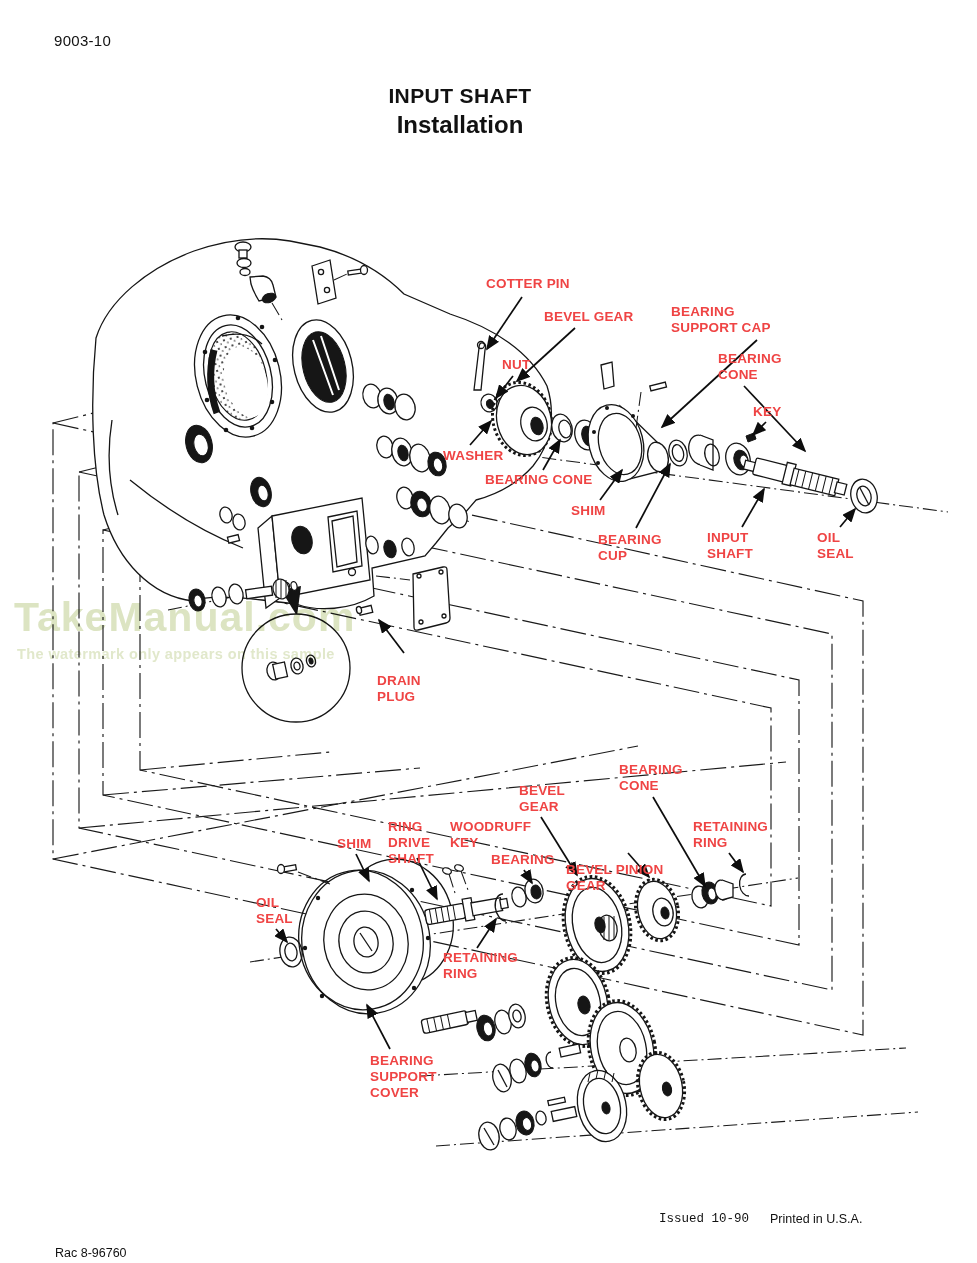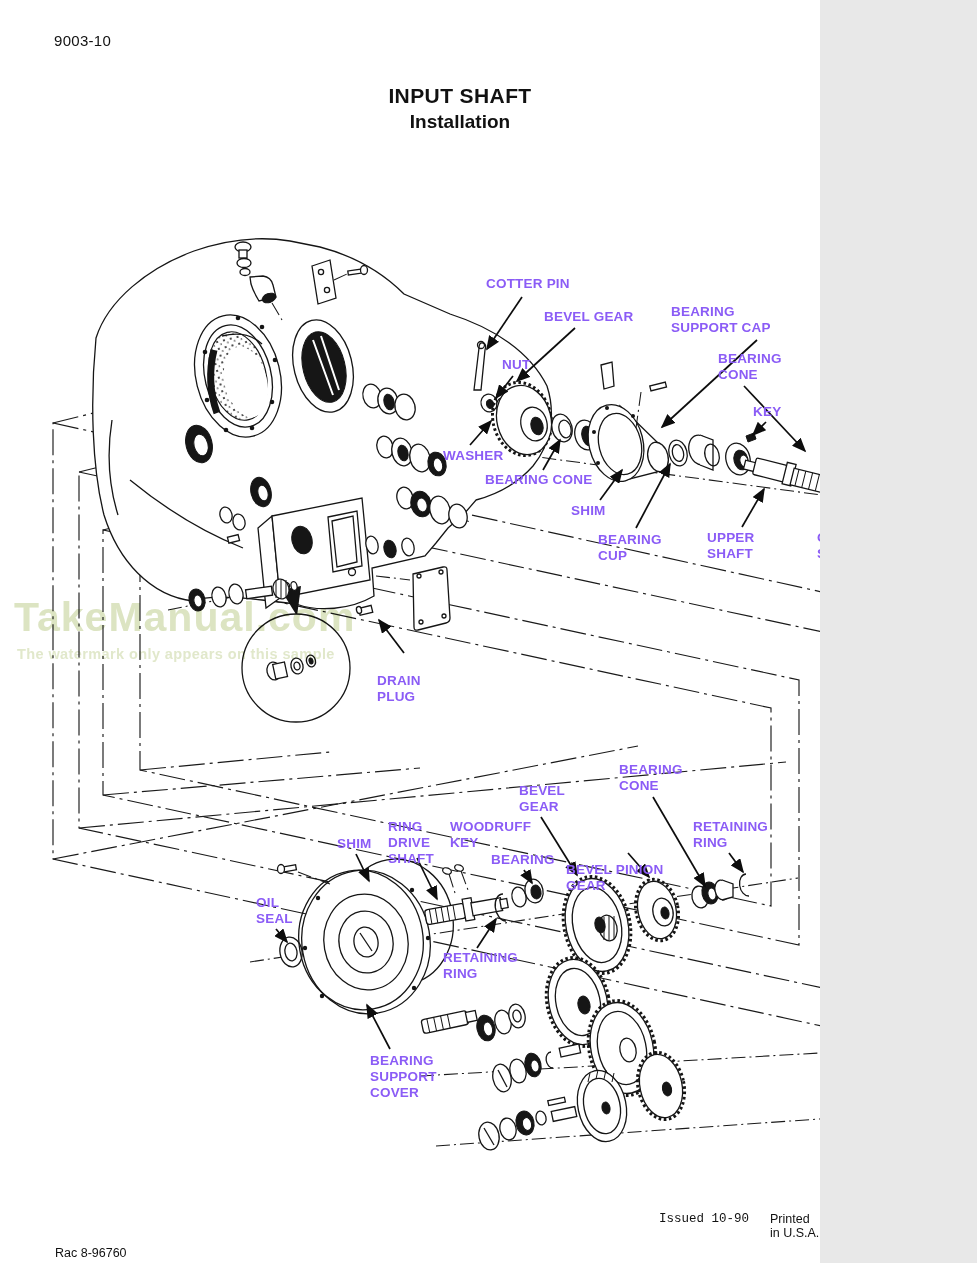--- a/index.html
+++ b/index.html
@@ -1,25 +1,25 @@
 <!DOCTYPE html>
 <html><head>
 <meta charset="utf-8">
 <style>
   html,body{margin:0;padding:0;background:#e8e8e8;}
-  #page{position:relative;width:820px;height:1263px;background:#ffffff;overflow:hidden;
+  #page{position:relative;width:977px;height:1263px;background:#ffffff;overflow:hidden;
         font-family:"Liberation Sans","DejaVu Sans",sans-serif;color:#111;}
   #art{position:absolute;left:0;top:0;z-index:1;}
   .txt{position:absolute;z-index:2;}
   #section-code{left:54px;top:32px;font-size:15px;letter-spacing:.3px;}
   #title-block{left:290px;top:84px;width:340px;text-align:center;}
   #title-line1{font-size:21px;font-weight:bold;letter-spacing:.4px;}
-  #title-line2{font-size:19px;font-weight:bold;margin-top:3px;}
+  #title-line2{font-size:24px;font-weight:bold;margin-top:3px;}
   .lbl{position:absolute;z-index:2;font-size:13.5px;font-weight:bold;line-height:16px;
-       white-space:pre-line;letter-spacing:.2px;color:#8b5cf6;}
+       white-space:pre-line;letter-spacing:.2px;color:#ef4444;}
   .foot{position:absolute;z-index:2;font-size:12.5px;top:1212px;}
   #wm{position:absolute;left:0;top:0;width:100%;height:100%;z-index:3;pointer-events:none;
       mix-blend-mode:multiply;}
   #wm-brand{position:absolute;left:14px;top:594px;font-size:41px;font-weight:bold;
       color:#dce4c2;letter-spacing:1px;}
   #wm-tagline{position:absolute;left:17px;top:646px;font-size:14.5px;font-weight:bold;
       color:#e1e8cb;letter-spacing:.4px;}
 </style>
 </head>
 <body>
@@ -457,21 +457,21 @@
 SUPPORT CAP</div>
     <div class="lbl" style="left:502px;top:357px;">NUT</div>
     <div class="lbl" style="left:718px;top:351px;">BEARING
 CONE</div>
     <div class="lbl" style="left:753px;top:404px;">KEY</div>
     <div class="lbl" style="left:443px;top:422px;margin-top:26px;">WASHER</div>
     <div class="lbl" style="left:485px;top:472px;">BEARING CONE</div>
     <div class="lbl" style="left:571px;top:503px;">SHIM</div>
     <div class="lbl" style="left:598px;top:532px;">BEARING
 CUP</div>
-    <div class="lbl" style="left:707px;top:530px;">UPPER
+    <div class="lbl" style="left:707px;top:530px;">INPUT
 SHAFT</div>
     <div class="lbl" style="left:817px;top:530px;">OIL
 SEAL</div>
     <div class="lbl" style="left:377px;top:673px;">DRAIN
 PLUG</div>
     <div class="lbl" style="left:619px;top:762px;">BEARING
 CONE</div>
     <div class="lbl" style="left:519px;top:783px;">BEVEL
 GEAR</div>
     <div class="lbl" style="left:337px;top:836px;">SHIM</div>

